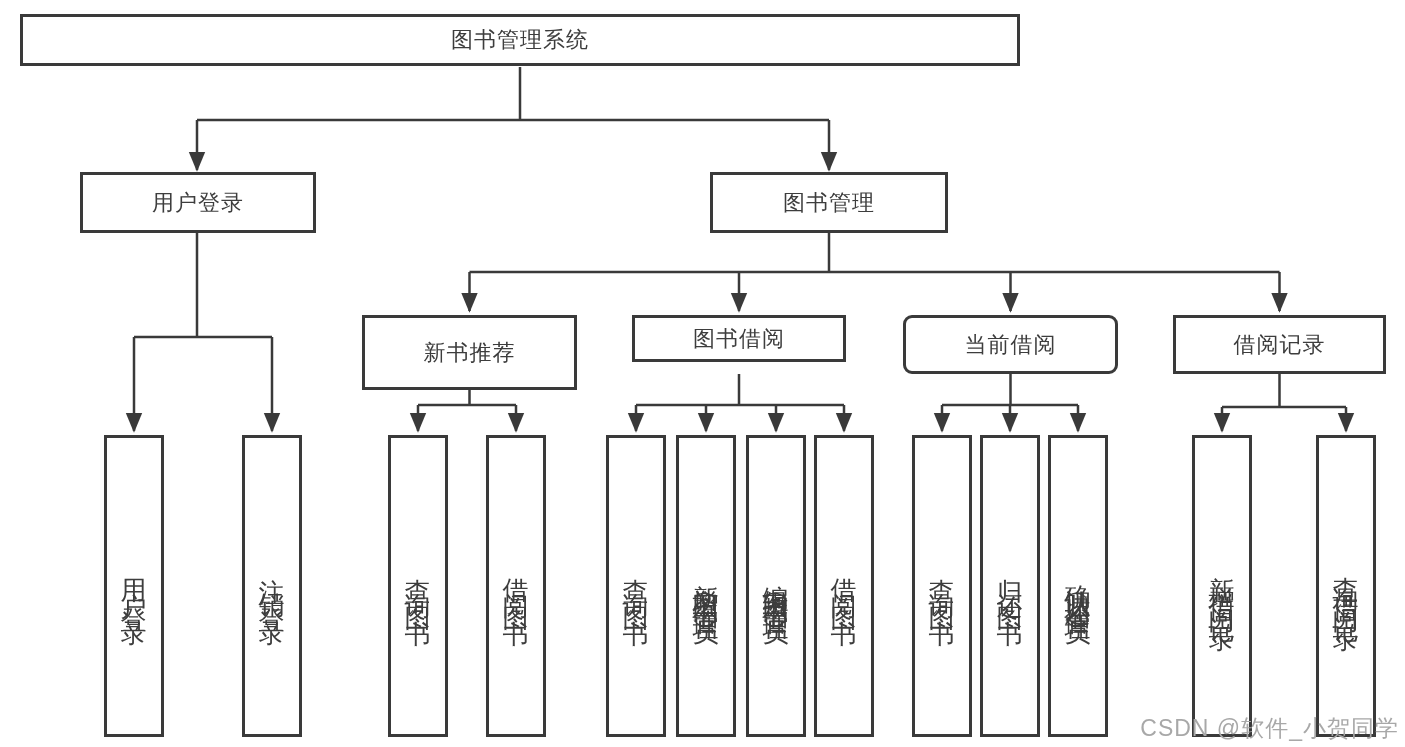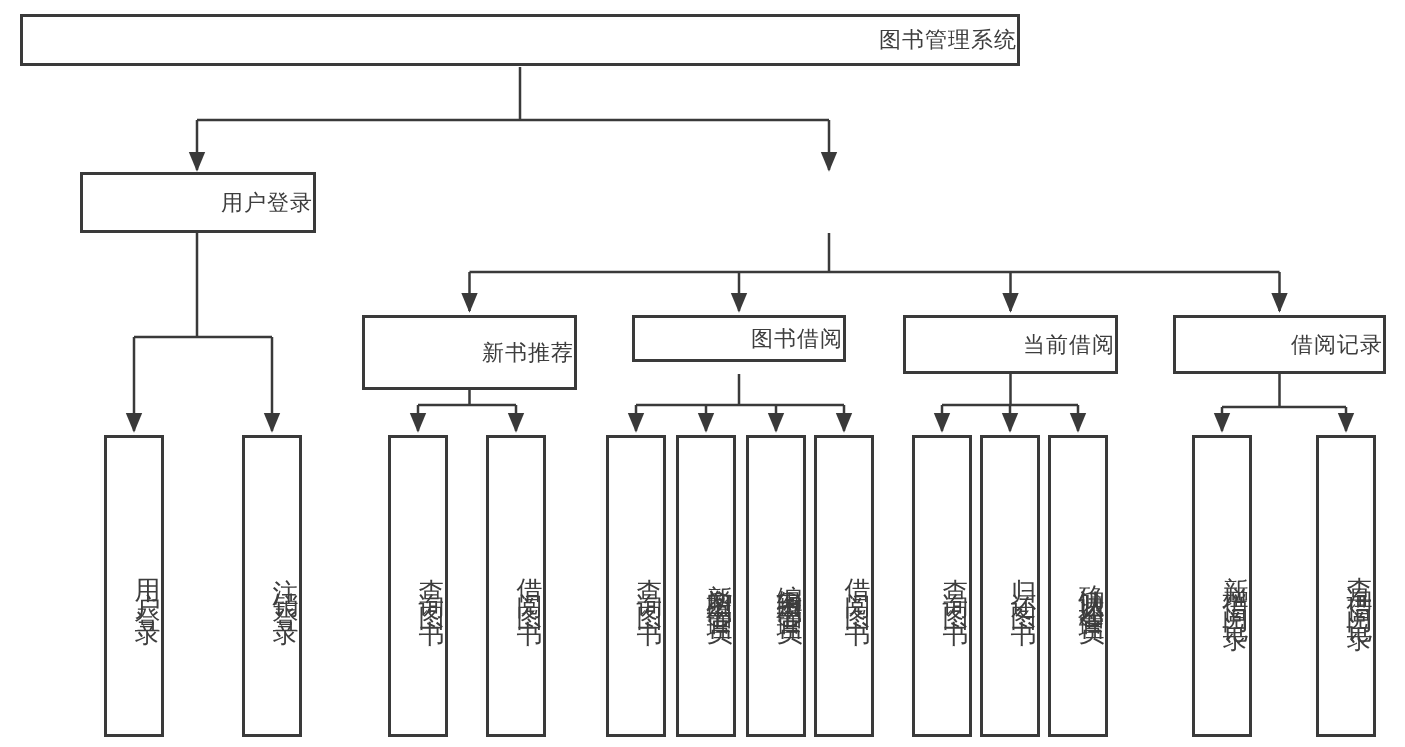--- a/index.html
+++ b/index.html
@@ -10,21 +10,21 @@
     font-family:"Liberation Sans","DejaVu Sans",sans-serif;
     color:#3d3d3d;
     overflow:hidden;
   }
   #wires{position:absolute;left:0;top:0;width:1405px;height:747px;pointer-events:none;}
   .node{
     position:absolute;
     box-sizing:border-box;
     background:#ffffff;
     border:3px solid #3a3a3a;
-    display:flex;align-items:center;justify-content:flex-end;
+    display:flex;align-items:center;justify-content:center;
     font-size:22px;
     letter-spacing:1px;
     z-index:2;
   }
   .leaf{
     width:60px;top:435px;height:302px;
   }
   .leaf span{
     writing-mode:vertical-rl;
     text-orientation:mixed;
@@ -34,21 +34,21 @@
   }
   .ls-s span{letter-spacing:14px;}
   .ls-m span{letter-spacing:10px;}
   .ls-l span{letter-spacing:5px;}
   
   #n-root{left:20px;top:14px;width:1000px;height:52px;}
   #n-user-login{left:80px;top:172px;width:236px;height:61px;}
   #n-book-mgmt{left:710px;top:172px;width:238px;height:61px;}
   #n-new-book{left:362px;top:315px;width:215px;height:75px;}
   #n-book-borrow{left:632px;top:315px;width:214px;height:47px;}
-  #n-current-borrow{left:903px;top:315px;width:215px;height:59px;}
+  #n-current-borrow{left:903px;top:315px;width:215px;height:59px;border-radius:9px;}
   #n-borrow-record{left:1173px;top:315px;width:213px;height:59px;}
   #lf1{left:104px;}  #lf2{left:242px;}
   #lf3{left:388px;}  #lf4{left:486px;}
   #lf5{left:606px;}  #lf6{left:676px;} #lf7{left:746px;} #lf8{left:814px;}
   #lf9{left:912px;}  #lf10{left:980px;} #lf11{left:1048px;}
   #lf12{left:1192px;} #lf13{left:1316px;}
   #watermark{
     position:absolute;right:6px;bottom:3px;
     font-size:23px;color:#a8a8a8;letter-spacing:1px;
     z-index:5;
@@ -102,20 +102,23 @@
     </g>
   </svg>
 
   <div class="node" id="n-root">
     <span>图书管理系统</span>
   </div>
 
   <div class="node" id="n-user-login">
     <span>用户登录</span>
   </div>
+  <div class="node" id="n-book-mgmt">
+    <span>图书管理</span>
+  </div>
 
   <div class="node" id="n-new-book">
     <span>新书推荐</span>
   </div>
   <div class="node" id="n-book-borrow">
     <span>图书借阅</span>
   </div>
   <div class="node" id="n-current-borrow">
     <span>当前借阅</span>
   </div>
@@ -160,13 +163,14 @@
     <span>确认归还（管理员）</span>
   </div>
 
   <div class="node leaf ls-m" id="lf12">
     <span>新增借阅记录</span>
   </div>
   <div class="node leaf ls-m" id="lf13">
     <span>查询借阅记录</span>
   </div>
 
+  <div id="watermark">CSDN @软件_小贺同学</div>
 </div>
 
 </body></html>

